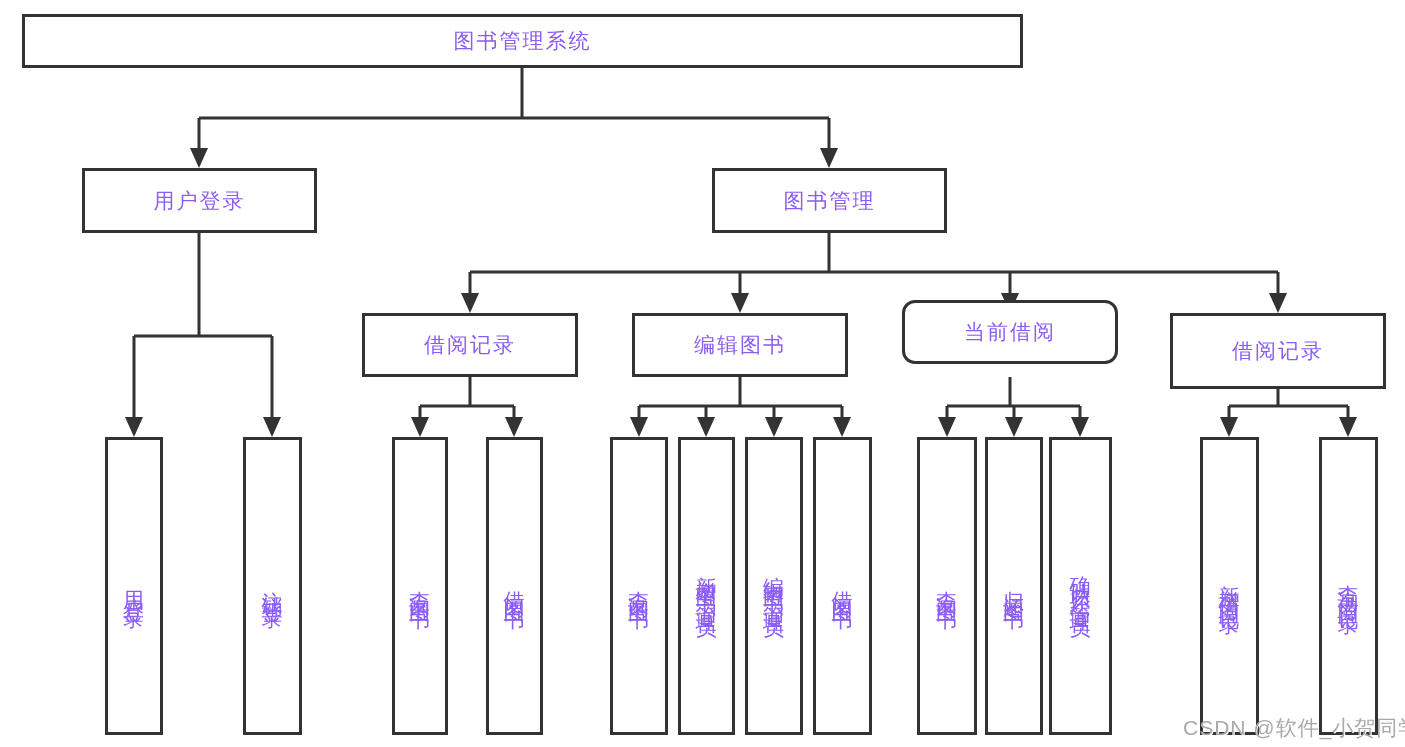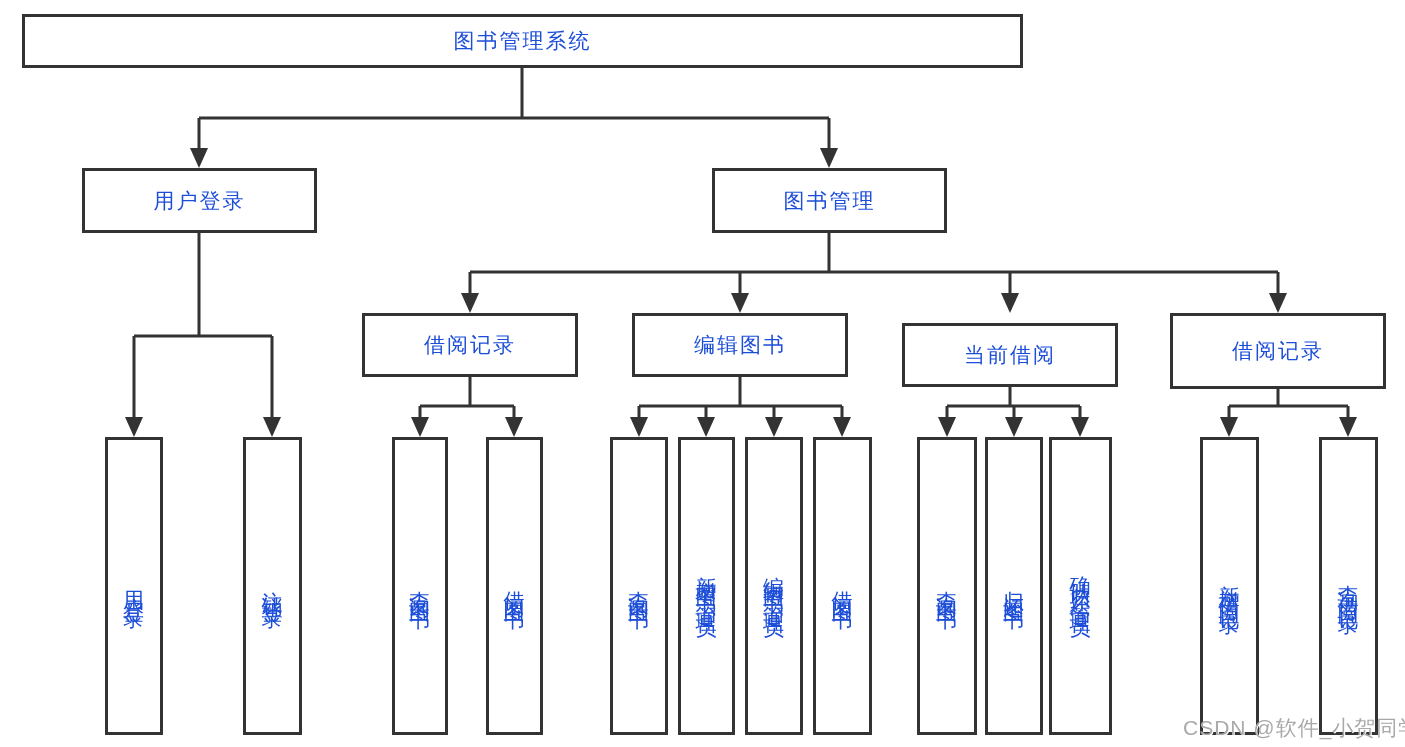--- a/index.html
+++ b/index.html
@@ -21,21 +21,21 @@
     pointer-events: none;
   }
 
   .node {
     position: absolute;
     border: 3px solid #333333;
     background: #ffffff;
     display: flex;
     align-items: center;
     justify-content: center;
-    color: #1d4ed8;
+    color: #8b5cf6;
   }
 
   .hbox span {
     font-size: 21px;
     letter-spacing: 2px;
     white-space: nowrap;
   }
 
   .vbox span {
     writing-mode: vertical-rl;
@@ -105,21 +105,21 @@
   <div class="node hbox" style="left:712px; top:168px; width:235px; height:65px;">
     <span>图书管理</span>
   </div>
 
   <div class="node hbox" style="left:362px; top:313px; width:216px; height:64px;">
     <span>借阅记录</span>
   </div>
   <div class="node hbox" style="left:632px; top:313px; width:216px; height:64px;">
     <span>编辑图书</span>
   </div>
-  <div class="node hbox" style="left:902px; top:323px; width:216px; height:64px;">
+  <div class="node hbox" style="left:902px; top:300px; width:216px; height:64px;border-radius:13px;">
     <span>当前借阅</span>
   </div>
   <div class="node hbox" style="left:1170px; top:313px; width:216px; height:76px;">
     <span>借阅记录</span>
   </div>
 
   <div class="node vbox" style="left:105px; top:437px; width:58px; height:298px;">
     <span>用户登录</span>
   </div>
   <div class="node vbox" style="left:243px; top:437px; width:59px; height:298px;">

